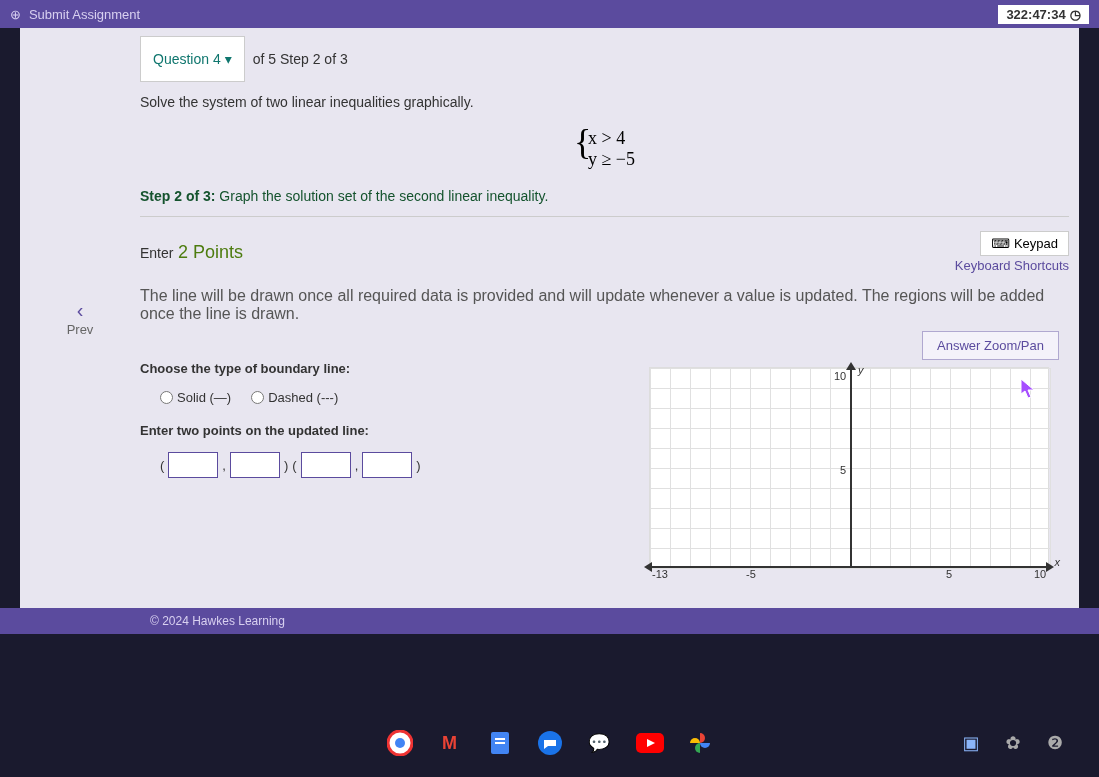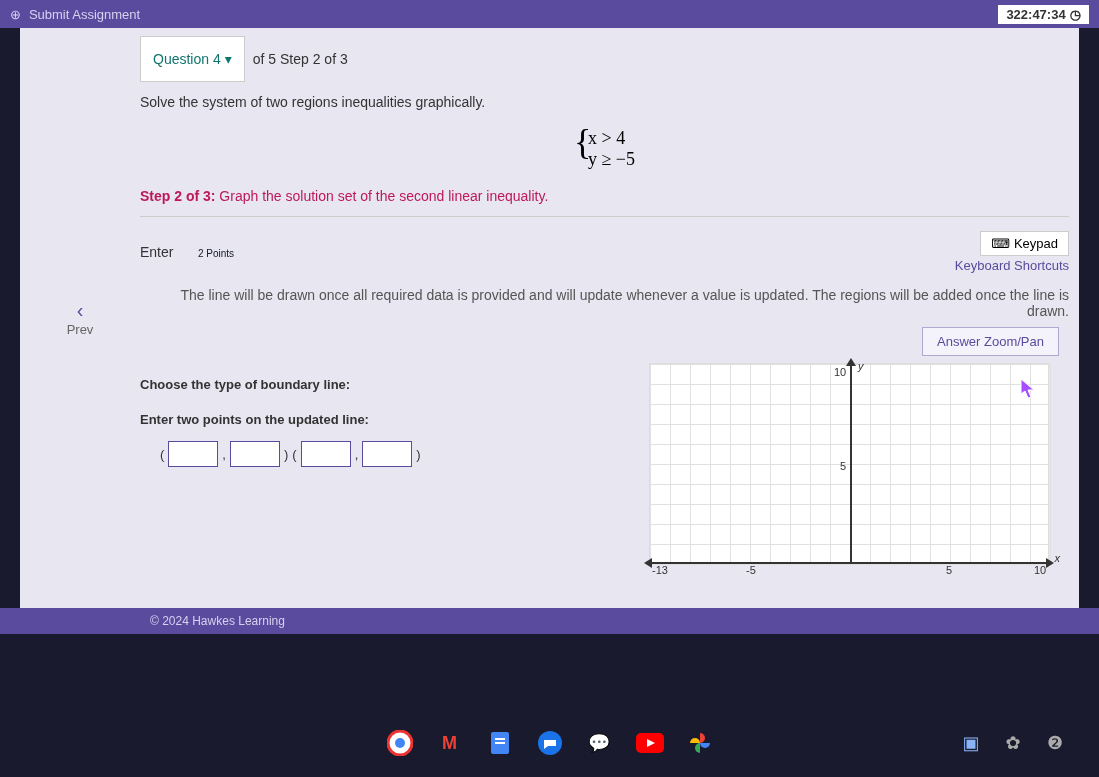--- a/index.html
+++ b/index.html
@@ -85,43 +85,43 @@
     padding-left:14px;
   }
   .brace::before {
     content:"{";
     position:absolute;
     left:0;
     top:-4px;
     font-size:36px;
     line-height:36px;
   }
-  .step-line { font-size:14px; color:#be185d; padding-bottom:12px; border-bottom:1px solid #ccc;}
+  .step-line { font-size:14px; color:#14532d; padding-bottom:12px; border-bottom:1px solid #ccc;}
   .answer-row {
     display:flex;
     justify-content:space-between;
     align-items:center;
     padding:14px 0 4px 0;
   }
   .answer-label { font-size:14px; color:#333;}
-  .answer-pts { font-size:10px; color:#0f172a; margin-left:20px;}
+  .answer-pts { font-size:18px; color:#4d7c0f; margin-left:0;}
   .kp-col { text-align:right; font-size:13px;}
   .kp-btn {
     border:1px solid #ccc;
     background:#fff;
     padding:4px 10px;
     display:inline-flex;
     align-items:center;
     gap:4px;
     margin-bottom:2px;
   }
-  .helper { font-size:14px; color:#555; margin:10px 0 8px 0;text-align:right;}
+  .helper { font-size:16px; color:#555; margin:10px 0 8px 0;}
   .work-area { display:flex; gap:30px;}
   .controls { flex:1; padding-top:30px; font-size:13px; color:#333;}
-  .controls .lbl { font-weight:bold; margin-bottom:14px;margin-top:20px;}
+  .controls .lbl { font-weight:bold; margin-bottom:14px;}
   .radio-row { display:flex; gap:20px; margin-bottom:18px; padding-left:20px;}
   .radio-row label { display:flex; align-items:center; gap:4px; font-size:13px;}
   .pts-row { display:flex; gap:4px; align-items:center; padding-left:20px;}
   .pts-row input {
     width:50px; height:26px; border:1px solid #5b4b9e; background:#fff; text-align:center;
   }
   .graph-col { width:420px; position:relative;}
   .zoom-btn {
     position:absolute; top:0; right:10px;
     border:1px solid #b0a8d0; background:#f4f2fa;
@@ -195,21 +195,21 @@
   </div>
   <div class="content-col">
     <div class="q-header">
       <div class="q-btn">
         <span>Question 4</span>
         <span>▾</span>
       </div>
       <div class="q-step">of 5 Step 2 of 3</div>
     </div>
 
-    <div class="prompt">Solve the system of two regions inequalities graphically.</div>
+    <div class="prompt">Solve the system of two linear inequalities graphically.</div>
 
     <div class="eqn">
       <span class="brace">
         <span>x &gt; 4</span><br>
         <span>y ≥ −5</span>
       </span>
     </div>
 
     <div class="step-line">
       <b>Step 2 of 3: </b><span>Graph the solution set of the second linear inequality.</span>
@@ -227,20 +227,30 @@
         </div><br>
         <span style="color:#5b4b9e;padding-left:36px;">Keyboard Shortcuts</span>
       </div>
     </div>
 
     <div class="helper">The line will be drawn once all required data is provided and will update whenever a value is updated. The regions will be added once the line is drawn.</div>
 
     <div class="work-area">
       <div class="controls">
         <div class="lbl">Choose the type of boundary line:</div>
+        <div class="radio-row">
+          <label>
+            <input type="radio" name="bt" style="">
+            <span>Solid (—)</span>
+          </label>
+          <label>
+            <input type="radio" name="bt" style="">
+            <span>Dashed (---)</span>
+          </label>
+        </div>
         <div class="lbl">Enter two points on the updated line:</div>
         <div class="pts-row">
           <span>(</span>
           <input style="">
           <span>,</span>
           <input style="">
           <span>)</span>
           <span>(</span>
           <input style="">
           <span>,</span>

